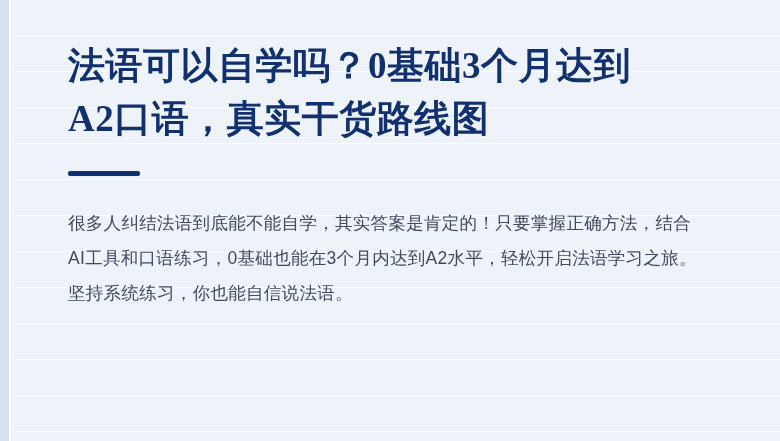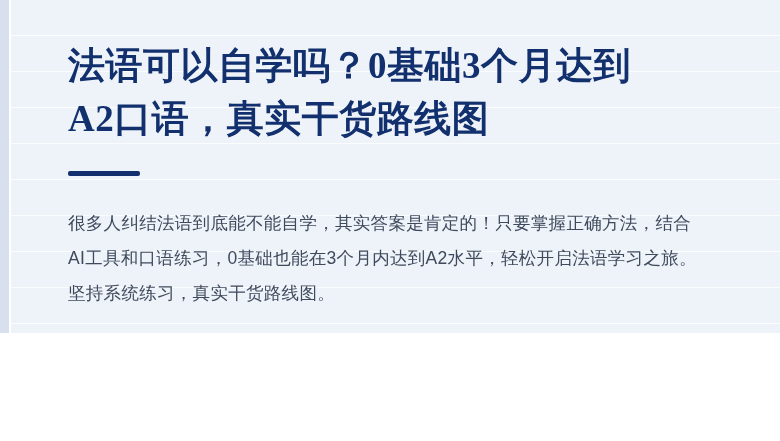--- a/index.html
+++ b/index.html
@@ -9,21 +9,21 @@
   body {
     width: 780px;
     height: 441px;
     overflow: hidden;
     font-family: "Liberation Sans", sans-serif;
     background: #ffffff;
   }
   .poster {
     position: relative;
     width: 780px;
-    height: 333px;
+    height: 441px;
     background: #eef2f9;
     box-sizing: border-box;
     overflow: hidden;
   }
   
   .rules {
     position: absolute;
     inset: 0;
     background-image: repeating-linear-gradient(
       to bottom,
@@ -88,15 +88,15 @@
 
 <div class="poster">
   <div class="rules"></div>
   <div class="left-accent"></div>
   <div class="left-accent-inner"></div>
 
   <div class="content">
     <h1 class="title">法语可以自学吗？0基础3个月达到
 A2口语，真实干货路线图</h1>
     <div class="divider"></div>
-    <p class="body-text">很多人纠结法语到底能不能自学，其实答案是肯定的！只要掌握正确方法，结合AI工具和口语练习，0基础也能在3个月内达到A2水平，轻松开启法语学习之旅。坚持系统练习，真实干货路线图。</p>
+    <p class="body-text">很多人纠结法语到底能不能自学，其实答案是肯定的！只要掌握正确方法，结合AI工具和口语练习，0基础也能在3个月内达到A2水平，轻松开启法语学习之旅。坚持系统练习，你也能自信说法语。</p>
   </div>
 </div>
 
 </body></html>

